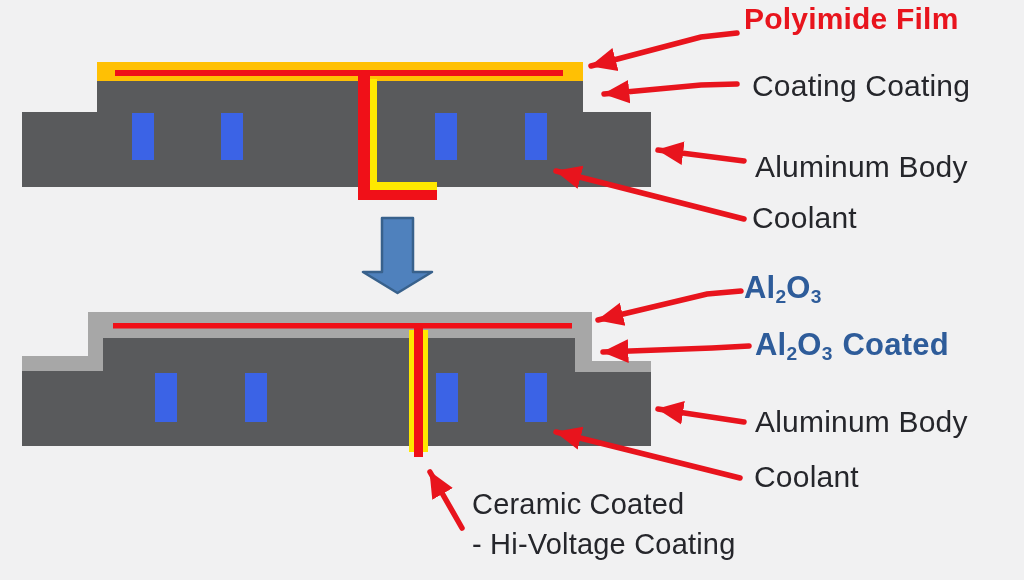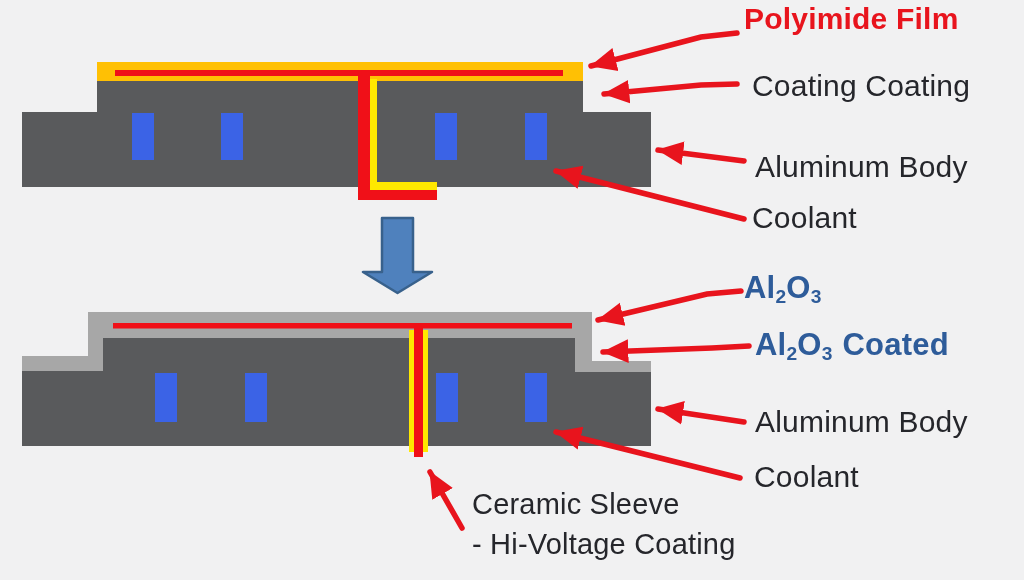--- a/index.html
+++ b/index.html
@@ -95,17 +95,17 @@
   <div class="label" style="left:752px;top:201px">Coolant</div>
 
   <div class="label blue" style="left:744px;top:271px"><span>Al</span><sub>2</sub><span>O</span><sub>3</sub></div>
 
   <div class="label blue" style="left:755px;top:328px"><span>Al</span><sub>2</sub><span>O</span><sub>3</sub><span class="suffix">Coated</span></div>
 
   <div class="label" style="left:755px;top:405px">Aluminum Body</div>
 
   <div class="label" style="left:754px;top:460px">Coolant</div>
 
-  <div class="label small" style="left:472px;top:489px">Ceramic Sleeve</div>
+  <div class="label small" style="left:472px;top:489px">Ceramic Coated</div>
 
   <div class="label small" style="left:472px;top:529px">- Hi-Voltage Coating</div>
 
 </div>
 
 </body></html>

